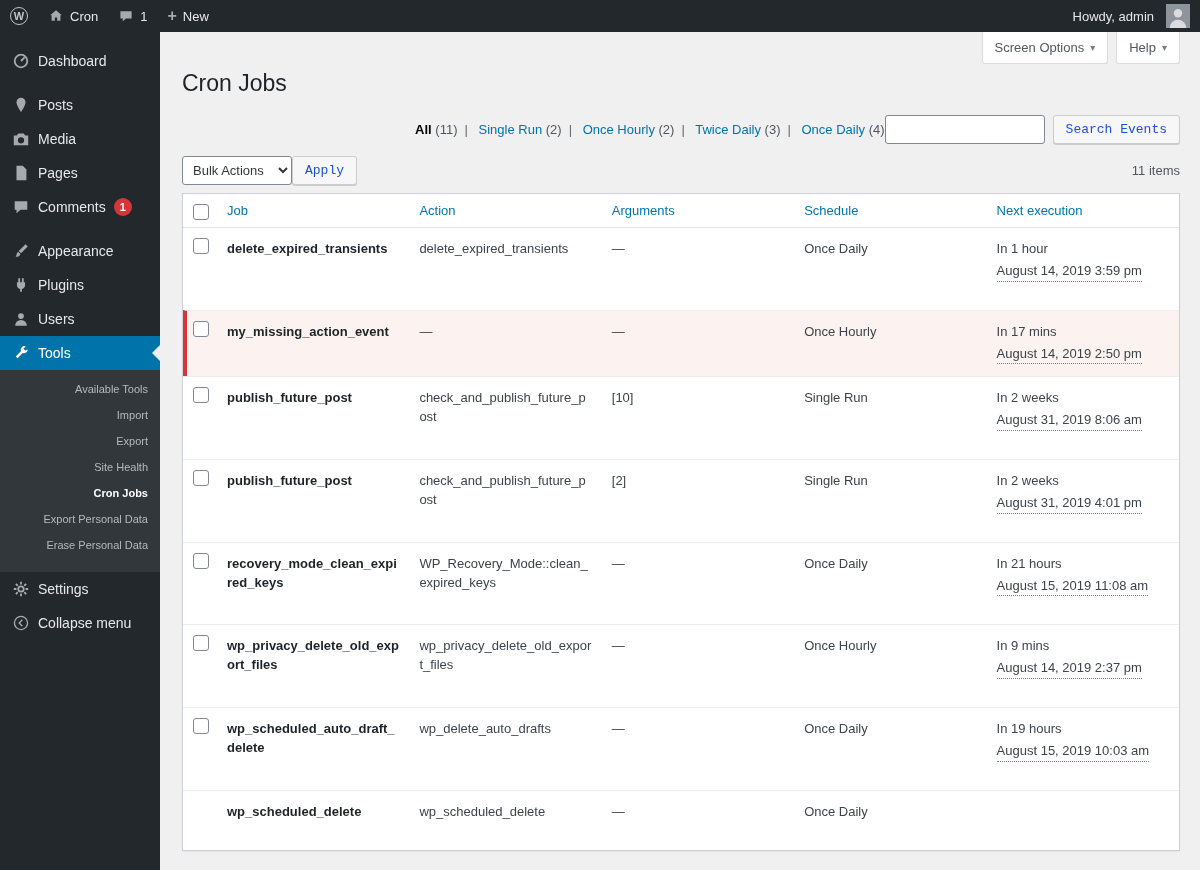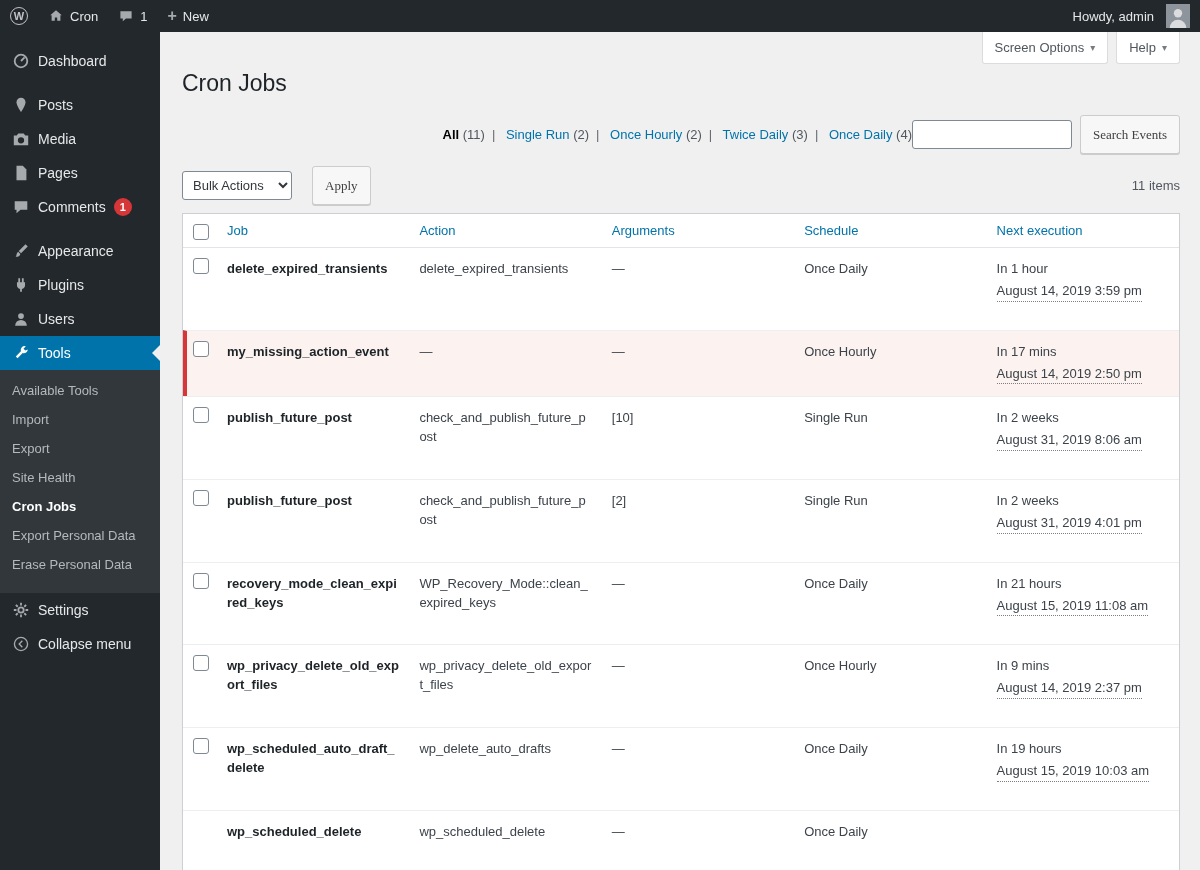--- a/index.html
+++ b/index.html
@@ -53,21 +53,21 @@
     content: ""; position: absolute; right: 0; top: 50%; margin-top: -8px;
     border: 8px solid transparent; border-right-color: #f0f0f1;
   }
   .badge {
     display: inline-flex; align-items: center; justify-content: center;
     min-width: 18px; height: 18px; padding: 0 4px; border-radius: 9px;
     background: #d63638; color: #fff; font-size: 11px; font-weight: bold;
   }
   .submenu { background: #32373c; padding: 6px 0 14px; }
   .submenu a {
-    display: block; padding: 7px 12px; color: #b4b9be; font-size: 13px;
+    display: block; padding: 7px 12px; color: #b4b9be; font-size: 11px; text-align: right;
   }
   .submenu a.current { color: #fff; font-weight: bold; }
 
   
   #content { margin-left: 160px; padding: 0 20px 0 22px; }
   .screen-meta { display: flex; justify-content: flex-end; gap: 8px; }
   .screen-meta button {
     background: #fff; border: 1px solid #dcdcde; border-top: none;
     border-radius: 0 0 3px 3px; color: #50575e; font-size: 13px;
     font-family: inherit; padding: 8px 12px; display: flex; align-items: center;
@@ -82,27 +82,27 @@
   .flt .count { color: #50575e; }
   .flt.current .label { color: #000; font-weight: bold; }
   .flt-sep { color: #646970; margin: 0 7px; }
 
   .searchbox { display: flex; gap: 8px; align-items: center; }
   .searchbox input {
     width: 160px; height: 29px; border: 1px solid #7e8993; border-radius: 3px;
     background: #fff; padding: 0 8px; font-family: inherit; font-size: 13px;
   }
   .button {
-    height: 39px; background: #f7f7f7; border: 1px solid #ccc; border-radius: 3px;
-    color: #404040; font-size: 13px; font-family: Liberation Serif, serif; padding: 0 12px; cursor: pointer;
+    height: 29px; background: #f7f7f7; border: 1px solid #ccc; border-radius: 3px;
+    color: #1d4ed8; font-size: 13px; font-family: Liberation Mono, monospace; padding: 0 12px; cursor: pointer;
     box-shadow: 0 1px 0 #ccc;
   }
 
   .bulk-row { display: flex; justify-content: space-between; align-items: center; margin: 12px 0 8px; }
-  .bulkactions { display: flex; gap: 20px; align-items: center; }
+  .bulkactions { display: flex; gap: 0; align-items: center; }
   .bulkactions select {
     height: 29px; border: 1px solid #7e8993; border-radius: 3px; background: #fff;
     font-family: inherit; font-size: 13px; padding: 0 6px; min-width: 110px; color: #32373c;
   }
   .items-count { color: #50575e; }
 
   
   table.list-table {
     width: 100%; border-collapse: separate; border-spacing: 0;
     background: #fff; border: 1px solid #ccd0d4; table-layout: fixed;

